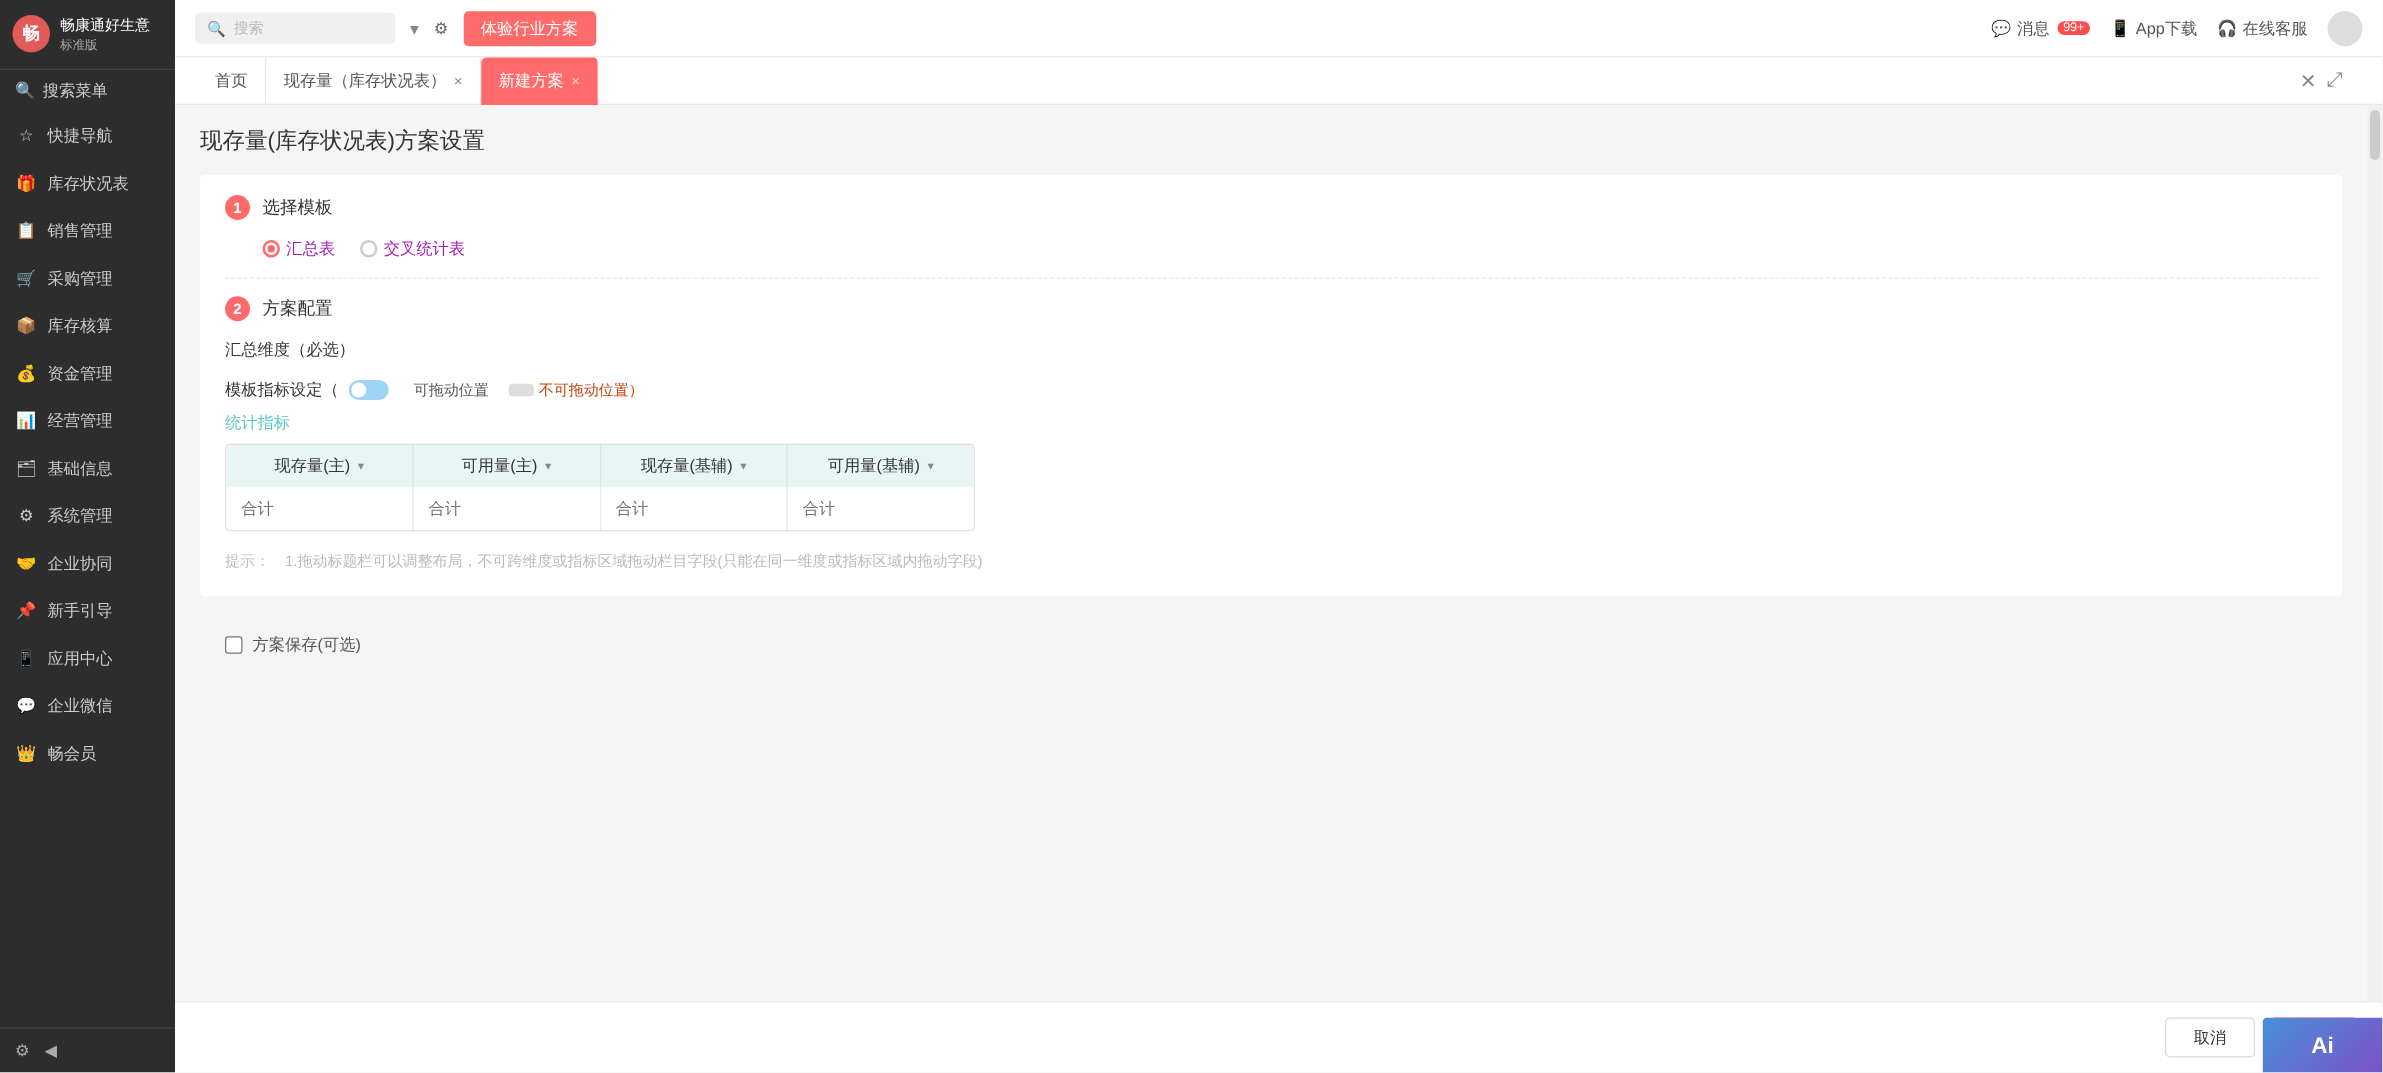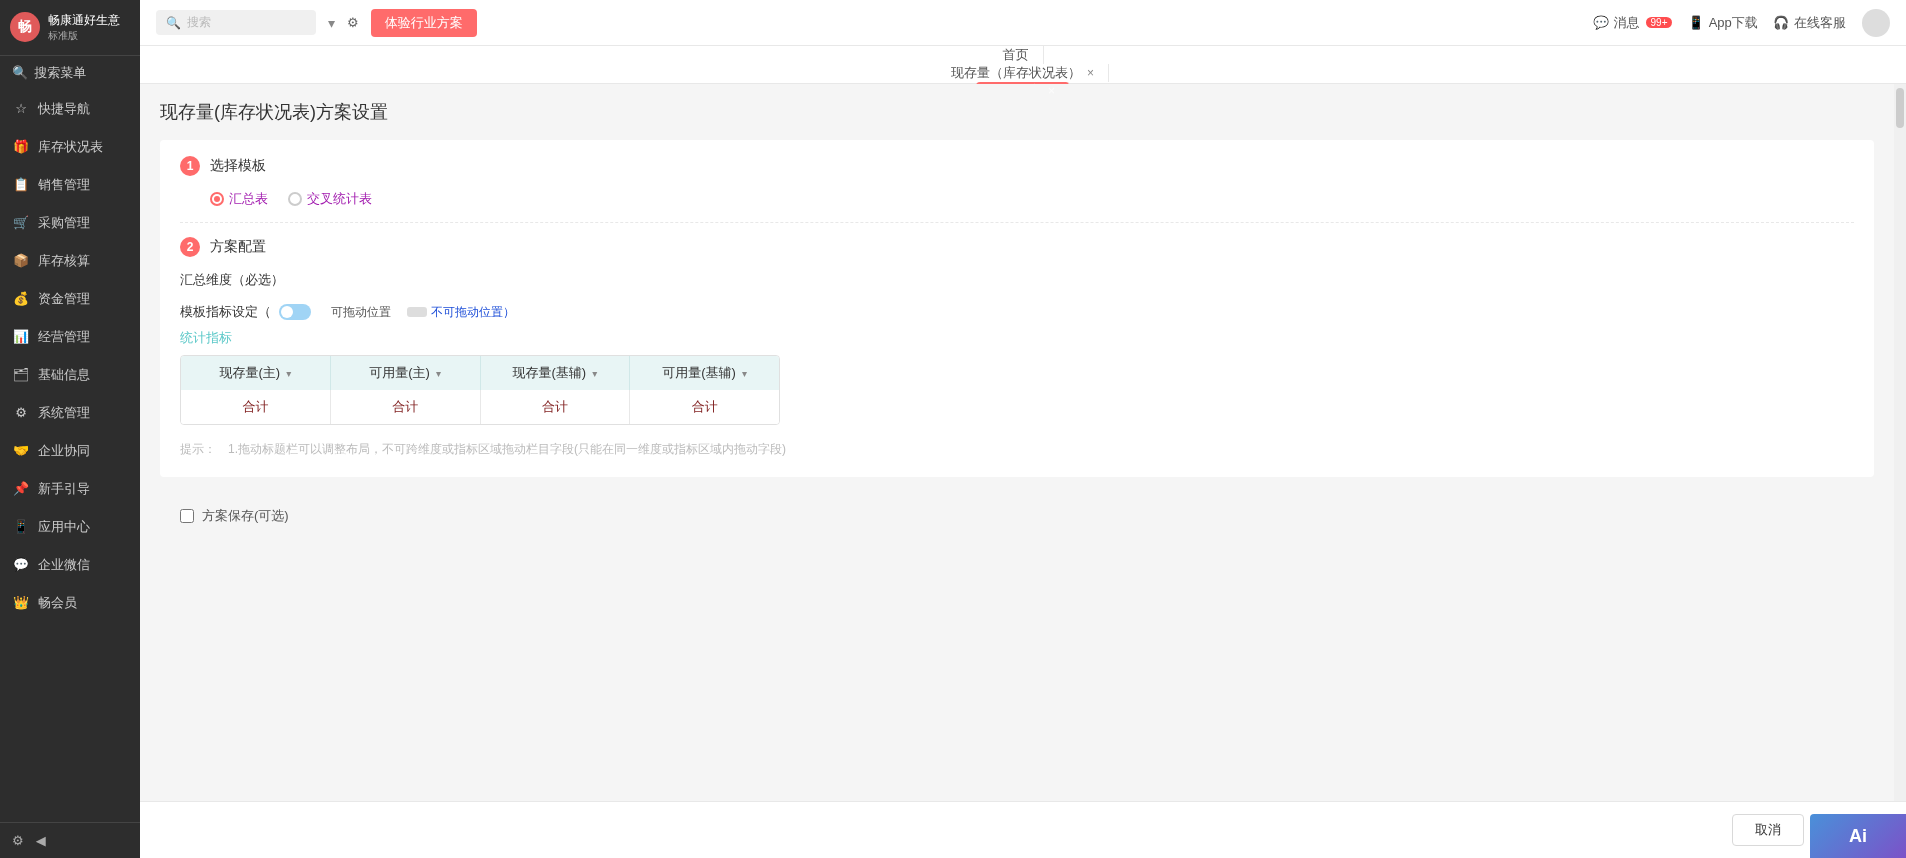--- a/index.html
+++ b/index.html
@@ -102,21 +102,20 @@
 
     
     .tabs {
       background: #fff;
       display: flex;
       align-items: center;
       padding: 0 32px;
       border-bottom: 1px solid #e8e8e8;
       flex-shrink: 0;
       height: 38px;
-      flex-direction: column;
     }
     .tab {
       display: flex; align-items: center; gap: 6px;
       padding: 0 14px;
       height: 38px;
       cursor: pointer;
       font-size: 13px;
       color: #555;
       border-right: 1px solid #e8e8e8;
     }
@@ -220,40 +219,40 @@
       top: 2px; left: 2px;
     }
     .toggle-label { font-size: 12px; color: #555; }
     .not-movable-indicator { display: flex; align-items: center; gap: 4px; }
     .not-movable-box {
       width: 20px; height: 10px;
       background: #ddd;
       border-radius: 3px;
       position: relative;
     }
-    .not-movable-label { font-size: 12px; color: #1d4ed8; }
+    .not-movable-label { font-size: 12px; color: #c2410c; }
 
     
     .stats-section-title { color: #5bc8c8; font-size: 13px; font-weight: 500; margin-bottom: 8px; }
     .stats-table { border: 1px solid #e0e0e0; border-radius: 4px; overflow: hidden; width: 600px; }
     .stats-table-header { display: flex; background: #e8f5f5; }
     .stats-table-header-cell {
       flex: 1; padding: 8px 12px;
       display: flex; align-items: center; justify-content: center; gap: 6px;
       border-right: 1px solid #d0e8e8;
       font-size: 13px; color: #333;
       cursor: pointer;
     }
     .stats-table-header-cell:last-child { border-right: none; }
     .stats-table-body { display: flex; background: #fff; }
     .stats-table-body-cell {
       flex: 1; padding: 8px 12px;
-      text-align: center;
+      text-align: left;
       border-right: 1px solid #e8e8e8;
-      font-size: 13px; color: #7f1d1d;
+      font-size: 13px; color: #737373;
     }
     .stats-table-body-cell:last-child { border-right: none; }
     .chevron-down { font-size: 10px; color: #888; }
 
     
     .tips-section { margin-top: 14px; }
     .tips-text { font-size: 12px; color: #bbb; line-height: 1.8; }
     .tips-text span { color: #f5a0a0; }
 
     

